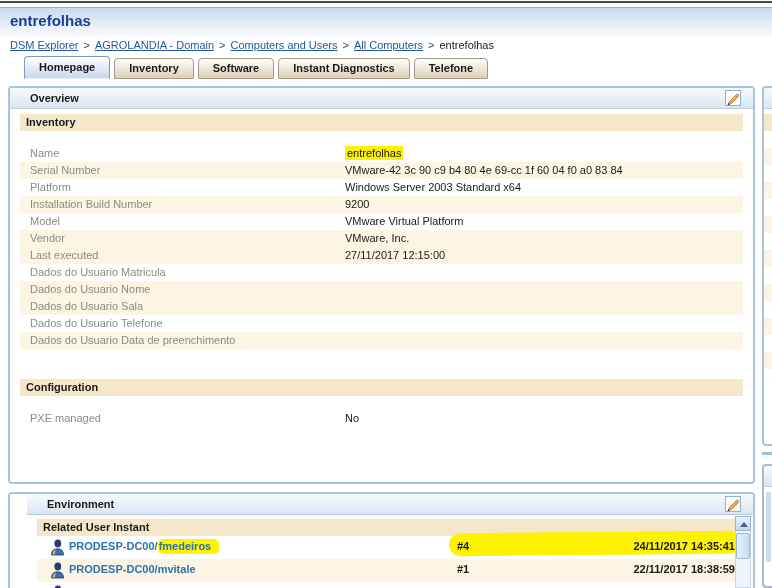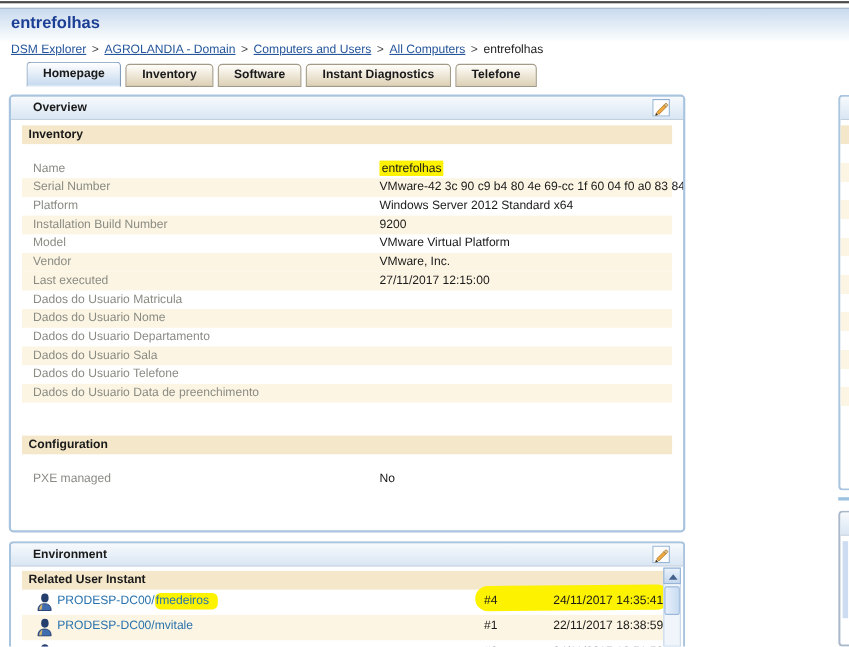--- a/index.html
+++ b/index.html
@@ -20,39 +20,39 @@
   .crumb-sep{color:#444;margin:0 5px;}
   .crumb-current{color:#222;}
   
   .tabs{position:absolute;top:56px;left:24px;height:23px;display:flex;align-items:flex-end;gap:4px;}
   .tab{height:19px;line-height:19px;padding:0 14px;font-weight:bold;box-sizing:content-box;
     border:1px solid #a39a87;border-radius:4px 4px 0 0;cursor:pointer;
     background:linear-gradient(#fffefb,#ddd1b5);}
   .tab.active{height:21px;line-height:21px;border:1px solid #7f9cbd;border-bottom:1px solid #e8f0f8;
     background:linear-gradient(#ffffff,#c6d9ef);}
   
-  .panel{position:absolute;left:8px;width:615px;border:2px solid #a9c4de;border-radius:4px;
+  .panel{position:absolute;left:8px;width:747px;border:2px solid #a9c4de;border-radius:4px;
     background:#fff;box-sizing:border-box;overflow:hidden;}
   #overview-panel{top:86px;height:398px;}
-  #environment-panel{top:492px;height:96px;border-bottom:none;border-radius:4px 4px 0 0;}
+  #environment-panel{top:492px;height:96px;border-bottom:none;border-radius:4px 4px 0 0;padding-left:17px;}
   .panel-hd{height:20px;line-height:20px;background:linear-gradient(#f7fafd,#d9e6f3);
     border-bottom:1px solid #bccadb;font-weight:bold;padding-left:20px;position:relative;}
   .edit-btn{position:absolute;right:12px;top:2px;width:16px;height:16px;cursor:pointer;}
   .sec-bar{height:17px;line-height:17px;background:#f4e7ca;font-weight:bold;
     margin:0 10px;padding-left:6px;}
   .mt5{margin-top:5px;} .gap16{height:16px;}
   .inv-rows{margin:14px 10px;}
   .inv-row{height:17px;line-height:17px;position:relative;}
   .inv-row .lbl{position:absolute;left:10px;color:#8a8c84;}
   .inv-row .val{position:absolute;left:325px;color:#1a1a1a;white-space:nowrap;}
   .beige{background:#fcf5e3;}
   .hl{background:#fdf200;padding:1px 2px;}
   
   .usr-rows{margin:0 18px 0 10px;}
-  .usr-row{height:23px;position:relative;}
+  .usr-row{height:23px;position:relative;font-weight:bold;}
   .usr-row .uicon{position:absolute;left:13px;top:3px;}
   .usr-row .acct{position:absolute;left:32px;top:4px;color:#2a73ae;cursor:pointer;white-space:nowrap;z-index:1;}
   .usr-row .occ{position:absolute;left:420px;top:4px;z-index:1;}
   .usr-row .tstamp{position:absolute;right:0;top:4px;z-index:1;}
   .streak{position:absolute;left:412px;right:-6px;top:-4px;height:23px;background:#fdf200;
     border-radius:12px;transform:rotate(-0.5deg);z-index:0;}
   .hl-user{background:#fdf200;padding:1px 8px 2px 1px;border-radius:5px;}
   
   .vsb{position:absolute;top:22px;right:2px;bottom:0;width:16px;}
   .vsb-track{position:absolute;left:0;top:0;right:0;bottom:0;background:#f0f5fb;border:1px solid #c4d6ea;box-sizing:border-box;}
@@ -111,21 +111,21 @@
     <div class="inv-row">
       <span class="lbl">Name</span>
       <span class="val"><span class="hl">entrefolhas</span></span>
     </div>
     <div class="inv-row beige">
       <span class="lbl">Serial Number</span>
       <span class="val">VMware-42 3c 90 c9 b4 80 4e 69-cc 1f 60 04 f0 a0 83 84</span>
     </div>
     <div class="inv-row">
       <span class="lbl">Platform</span>
-      <span class="val">Windows Server 2012 Standard x64</span>
+      <span class="val">Windows Server 2003 Standard x64</span>
     </div>
     <div class="inv-row beige">
       <span class="lbl">Installation Build Number</span>
       <span class="val">9200</span>
     </div>
     <div class="inv-row">
       <span class="lbl">Model</span>
       <span class="val">VMware Virtual Platform</span>
     </div>
     <div class="inv-row beige">
@@ -135,24 +135,20 @@
     <div class="inv-row beige">
       <span class="lbl">Last executed</span>
       <span class="val">27/11/2017 12:15:00</span>
     </div>
     <div class="inv-row">
       <span class="lbl">Dados do Usuario Matricula</span>
       <span class="val"></span>
     </div>
     <div class="inv-row beige">
       <span class="lbl">Dados do Usuario Nome</span>
-      <span class="val"></span>
-    </div>
-    <div class="inv-row">
-      <span class="lbl">Dados do Usuario Departamento</span>
       <span class="val"></span>
     </div>
     <div class="inv-row beige">
       <span class="lbl">Dados do Usuario Sala</span>
       <span class="val"></span>
     </div>
     <div class="inv-row">
       <span class="lbl">Dados do Usuario Telefone</span>
       <span class="val"></span>
     </div>

